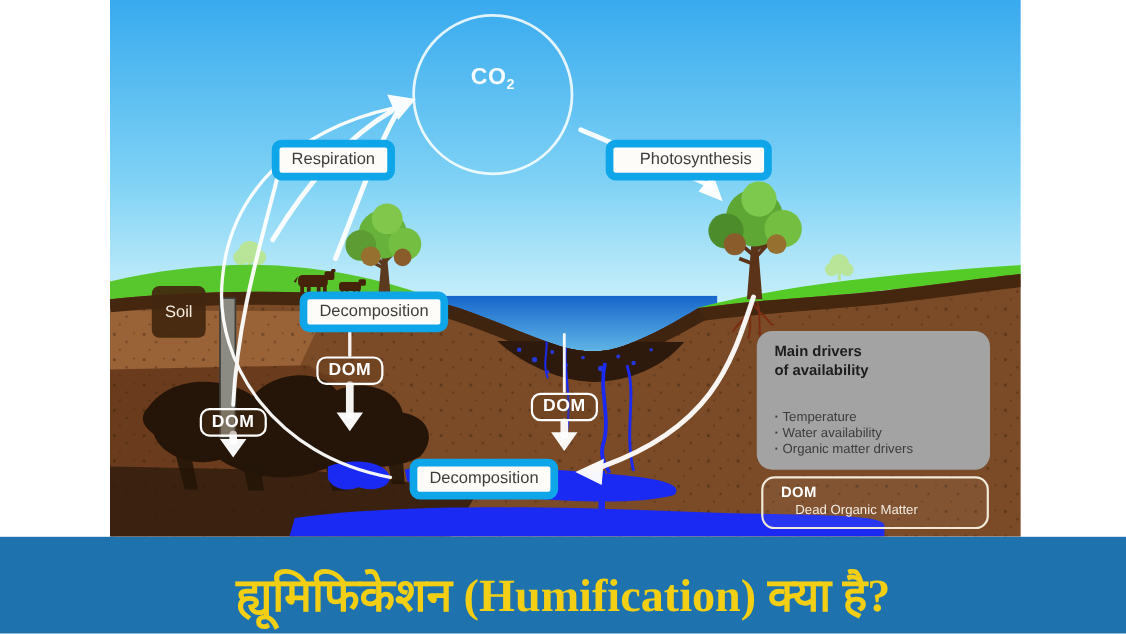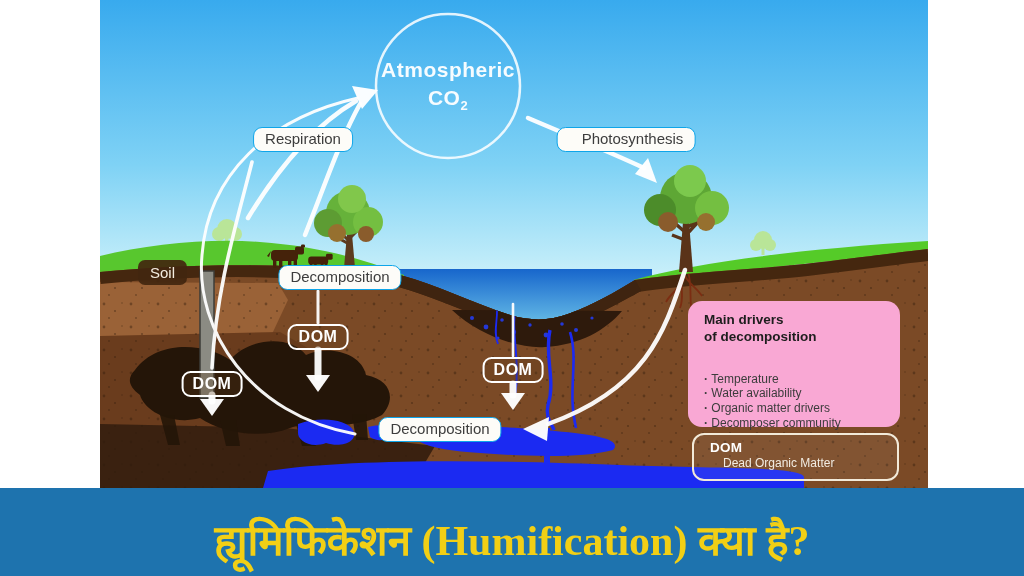--- a/index.html
+++ b/index.html
@@ -4,41 +4,41 @@
 <style>
   * { margin:0; padding:0; box-sizing:border-box; }
   body {
     width:1024px; height:576px; position:relative; background:#ffffff; overflow:hidden;
     font-family:"Liberation Sans","DejaVu Sans",sans-serif;
   }
   #diagram { position:absolute; left:100px; top:0; width:828px; height:488px; }
   #scene { position:absolute; left:0; top:0; }
 
   .pill {
-    position:absolute; background:#fdfcf8; border:1px solid #0ea5e9; border-radius:9px;
+    position:absolute; background:#fdfcf8; border:7px solid #0ea5e9; border-radius:9px;
     padding:2px 11px; font-size:15px; color:#3d3d3d; font-weight:500; white-space:nowrap;
     transform:translateX(-50%); line-height:1.25;
   }
   .dom-pill {
     position:absolute; background:rgba(92,58,28,0.30); border:2.5px solid #ffffff; border-radius:9px;
     padding:0 9px; font-size:16px; color:#ffffff; font-weight:700; white-space:nowrap;
     transform:translateX(-50%); line-height:1.35; letter-spacing:.5px;
   }
   .soil-pill {
     position:absolute; background:rgba(66,38,15,0.92); border-radius:7px;
-    padding:4px 12px; font-size:15px; color:#f3ecdf; white-space:nowrap;
+    padding:15px 12px; font-size:15px; color:#f3ecdf; white-space:nowrap;
   }
   #co2-label {
     position:absolute; left:268px; top:56px; width:160px; text-align:center;
     color:rgba(255,255,255,0.95); font-size:21px; font-weight:600; letter-spacing:.5px; line-height:1.35;
   }
   #co2-label sub { font-size:13px; }
   #drivers-box {
     position:absolute; left:588px; top:301px; width:212px; height:126px;
-    background:#f9a8d4; border-radius:14px; padding:11px 12px 8px 16px;
+    background:#a3a3a3; border-radius:14px; padding:11px 12px 8px 16px;
   }
   #drivers-box .title { font-size:13.5px; font-weight:700; color:#1d1d1d; line-height:1.25; }
   #drivers-box ul { list-style:none; margin-top:26px; }
   #drivers-box li { font-size:12px; color:#3c3c3c; line-height:1.22; white-space:nowrap; }
   #drivers-box li::before { content:"\00B7\0020"; font-weight:700; }
   #dom-box {
     position:absolute; left:592px; top:433px; width:207px; height:48px;
     border:2px solid #f2ead9; border-radius:12px; background:rgba(255,255,255,0.06);
     padding:5px 10px 0 16px; color:#ffffff;
   }
@@ -212,43 +212,41 @@
       <polygon points="278,90 252,86 262,109"></polygon>
       <polygon points="557,183 535,174 548,158"></polygon>
       <polygon points="423,429 449,417 447,441"></polygon>
       <polygon points="112,416 100,399 124,399"></polygon>
       <polygon points="218,392 206,375 230,375"></polygon>
       <polygon points="413,410 401,393 425,393"></polygon>
     </g>
   </svg>
 
   <div id="co2-label">
-    <div>Atmospheric</div>
     <div><span>CO</span><sub>2</sub></div>
   </div>
 
   <div class="pill" style="left:203px; top:127px;">Respiration</div>
   <div class="pill" style="left:526px; top:127px;padding-left:24px;">Photosynthesis</div>
   <div class="soil-pill" style="left:38px; top:260px;">Soil</div>
   <div class="pill" style="left:240px; top:265px;">Decomposition</div>
   <div class="pill" style="left:340px; top:417px;">Decomposition</div>
   <div class="dom-pill" style="left:112px; top:371px;">DOM</div>
   <div class="dom-pill" style="left:218px; top:324px;">DOM</div>
   <div class="dom-pill" style="left:413px; top:357px;">DOM</div>
 
   <div id="drivers-box">
     <div class="title">
       <div>Main drivers</div>
-      <div>of decomposition</div>
+      <div>of availability</div>
     </div>
     <ul>
       <li>Temperature</li>
       <li>Water availability</li>
       <li>Organic matter drivers</li>
-      <li>Decomposer community</li>
     </ul>
   </div>
 
   <div id="dom-box">
     <div class="dom-title">DOM</div>
     <div class="dom-sub">Dead Organic Matter</div>
   </div>
 </div>
 
 <div id="banner">

